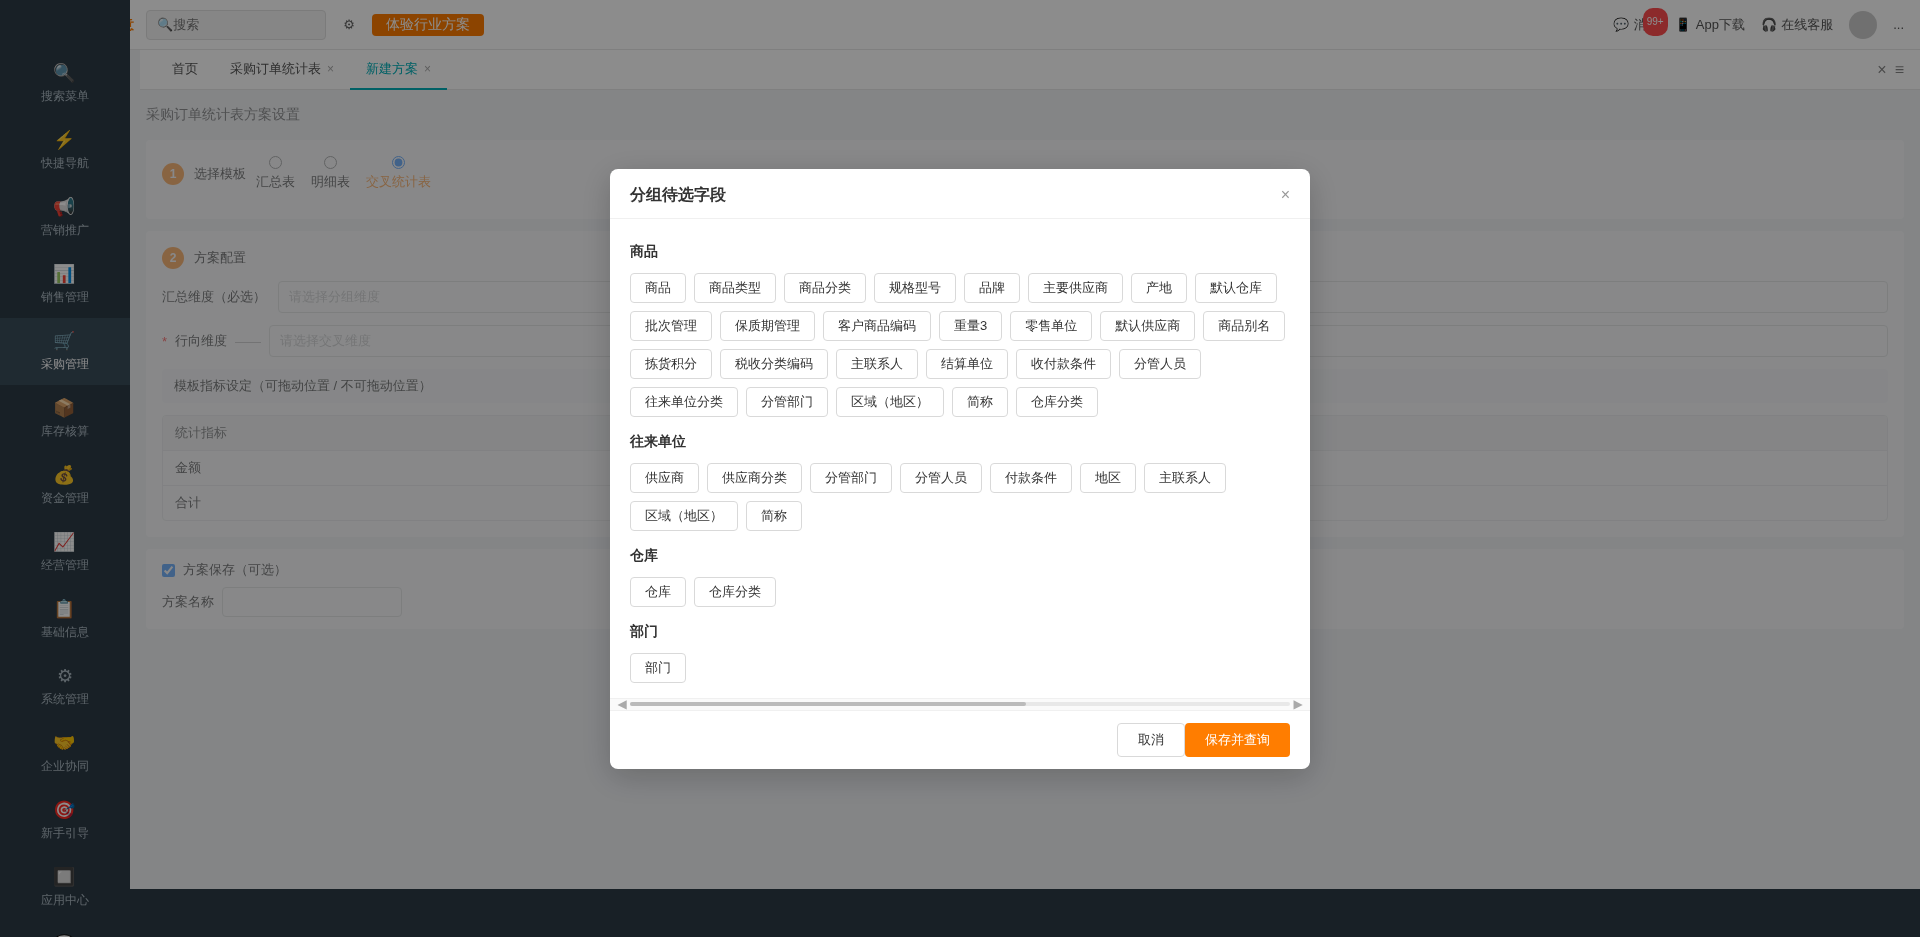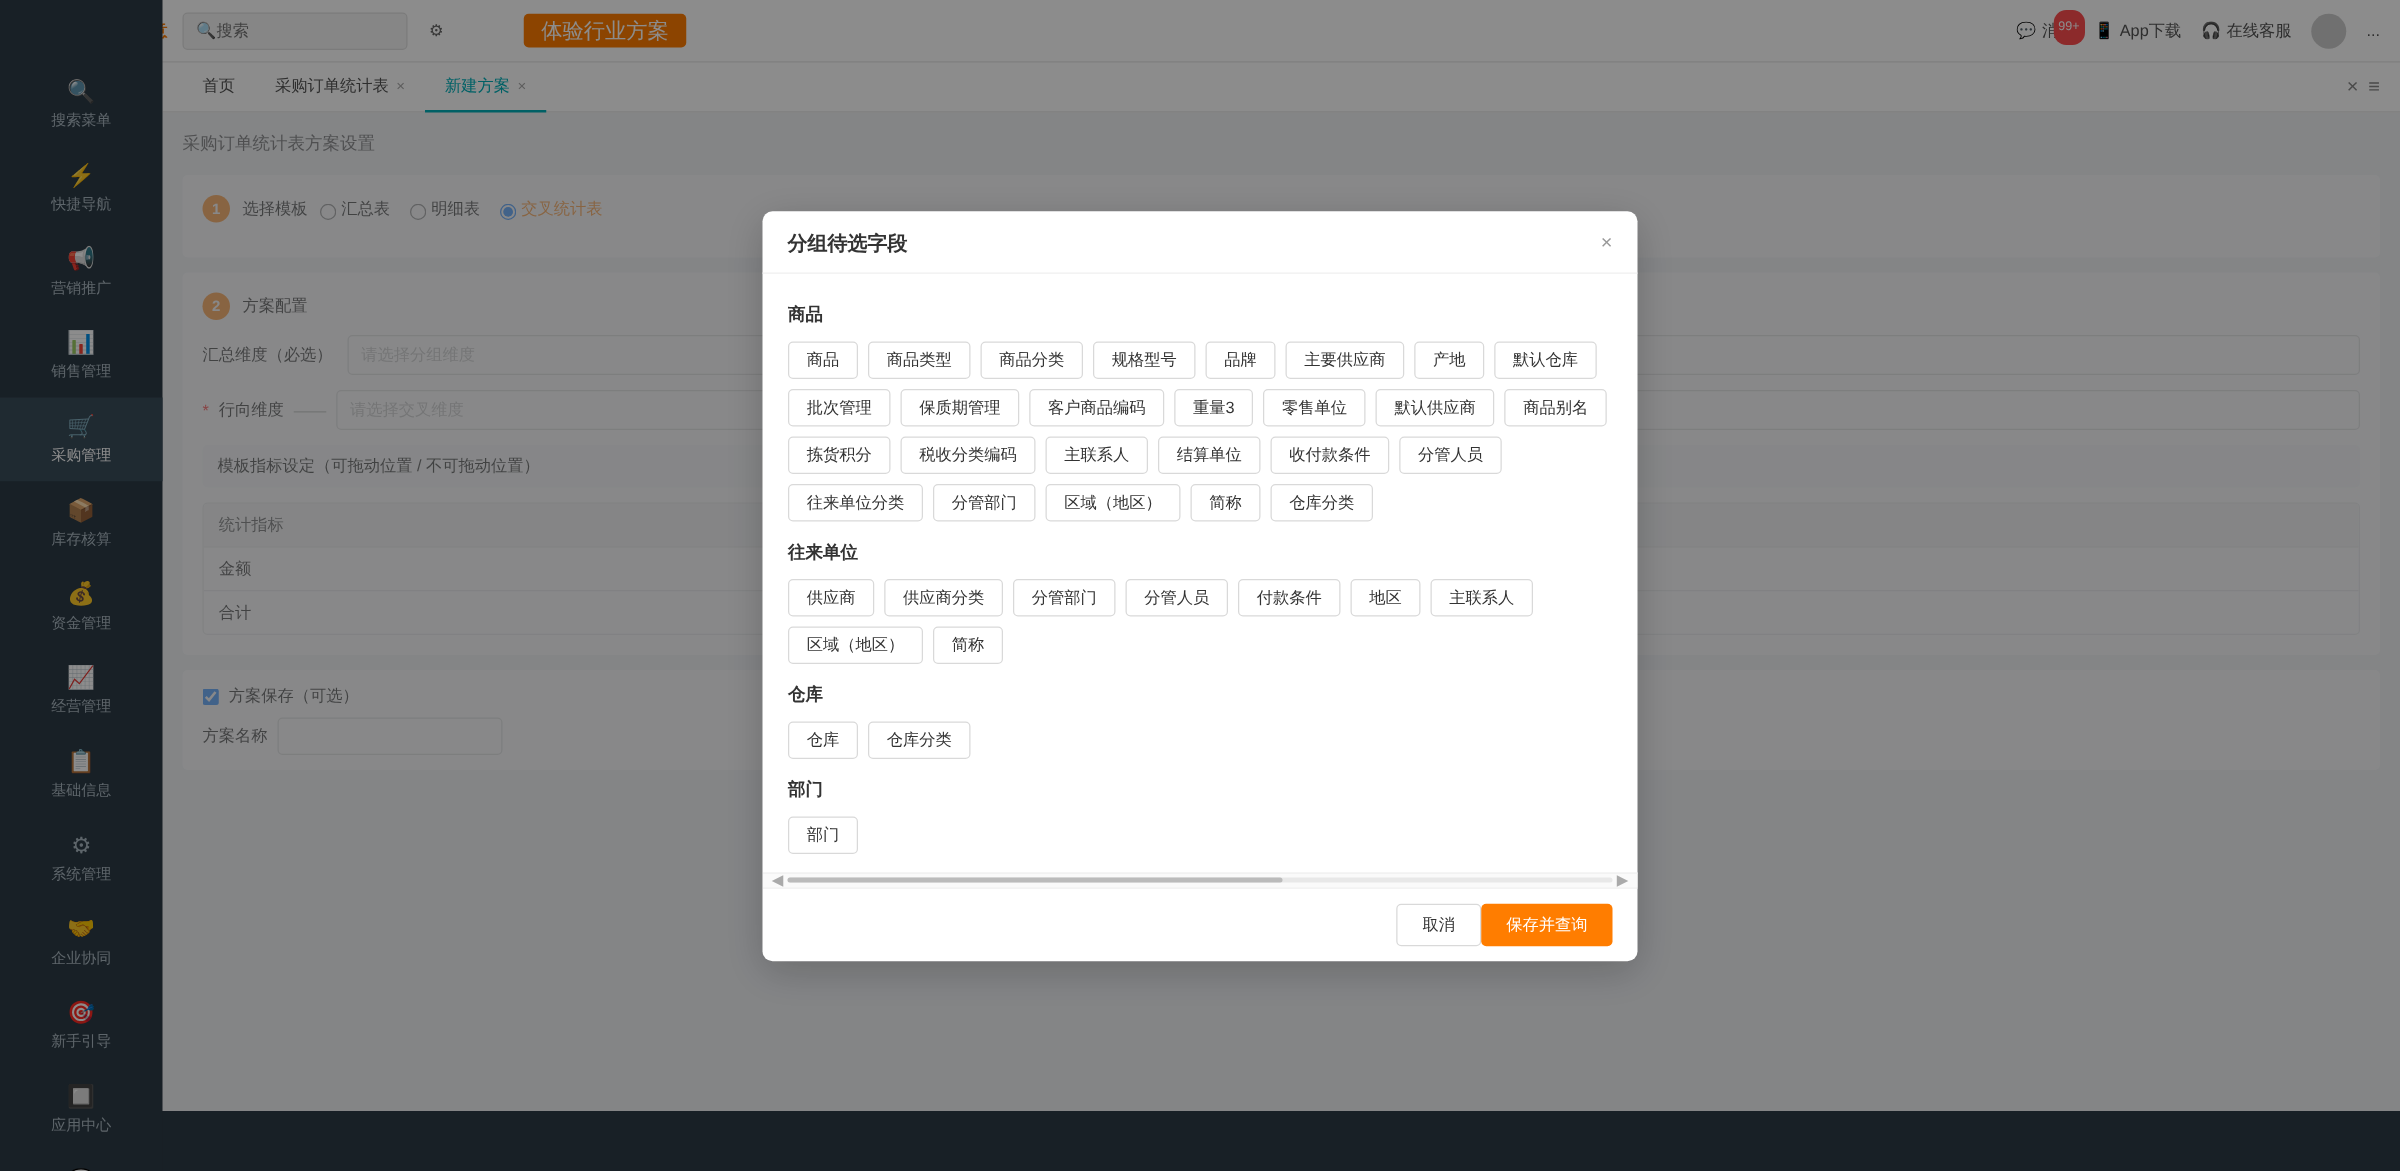--- a/index.html
+++ b/index.html
@@ -54,22 +54,21 @@
       display: flex; align-items: center; justify-content: center;
       cursor: pointer; color: #666;
     }
     .trial-btn {
       background: #ff7d00;
       color: white;
       border: none;
       border-radius: 4px;
       padding: 2px 14px;
       cursor: pointer;
-      font-size: 17px;
-      margin-left: 47px;
+      font-size: 14px;
     }
     .top-right {
       display: flex; align-items: center; gap: 16px;
       margin-left: auto;
     }
     .top-icon-item {
       display: flex; align-items: center; gap: 4px;
       color: #555; cursor: pointer; font-size: 13px;
       position: relative;
     }
@@ -93,21 +92,21 @@
 
     
     .tab-bar {
       height: 40px;
       background: #fff;
       display: flex;
       align-items: center;
       padding: 0 16px;
       border-bottom: 1px solid #e8e8e8;
       position: fixed;
-      top: 50px; left: 130px; right: 0;
+      top: 50px; left: 140px; right: 0;
       z-index: 99;
       gap: 0;
     }
     .tab-item {
       height: 40px;
       display: flex; align-items: center;
       padding: 0 16px;
       cursor: pointer;
       font-size: 13px;
       color: #555;
@@ -182,21 +181,21 @@
     }
     .step-num {
       width: 22px; height: 22px;
       background: #ff7d00;
       color: white;
       border-radius: 50%;
       display: flex; align-items: center; justify-content: center;
       font-size: 12px; font-weight: bold;
     }
     .radio-group { display: flex; align-items: center; gap: 16px; }
-    .radio-item { display: flex; align-items: flex-end; gap: 4px; cursor: pointer; }
+    .radio-item { display: flex; align-items: center; gap: 4px; cursor: pointer; flex-direction: column; }
 
     
     .overlay {
       position: fixed;
       top: 0; left: 0; right: 0; bottom: 0;
       background: rgba(0,0,0,0.45);
       z-index: 1000;
       display: flex;
       align-items: center;
       justify-content: center;

